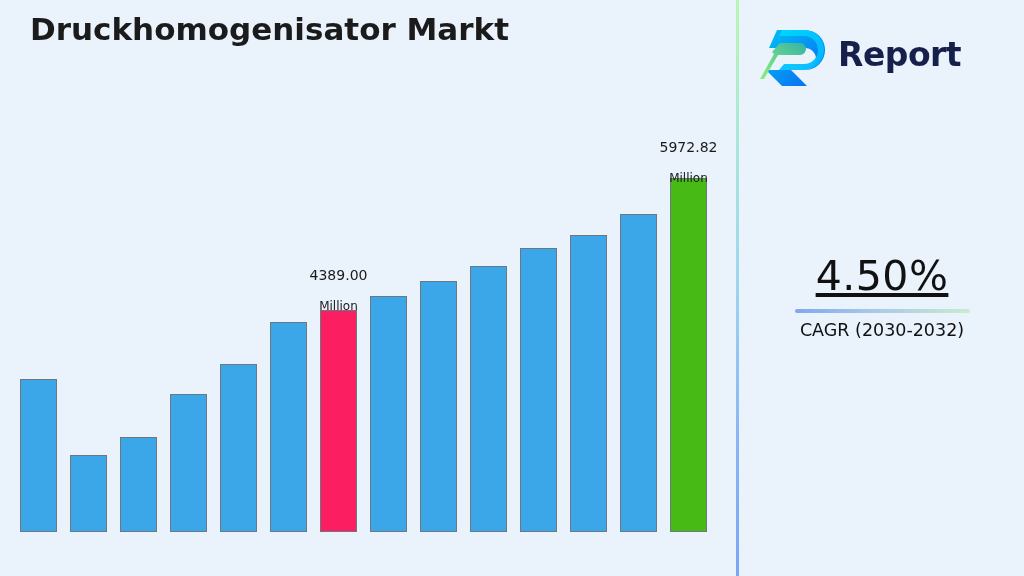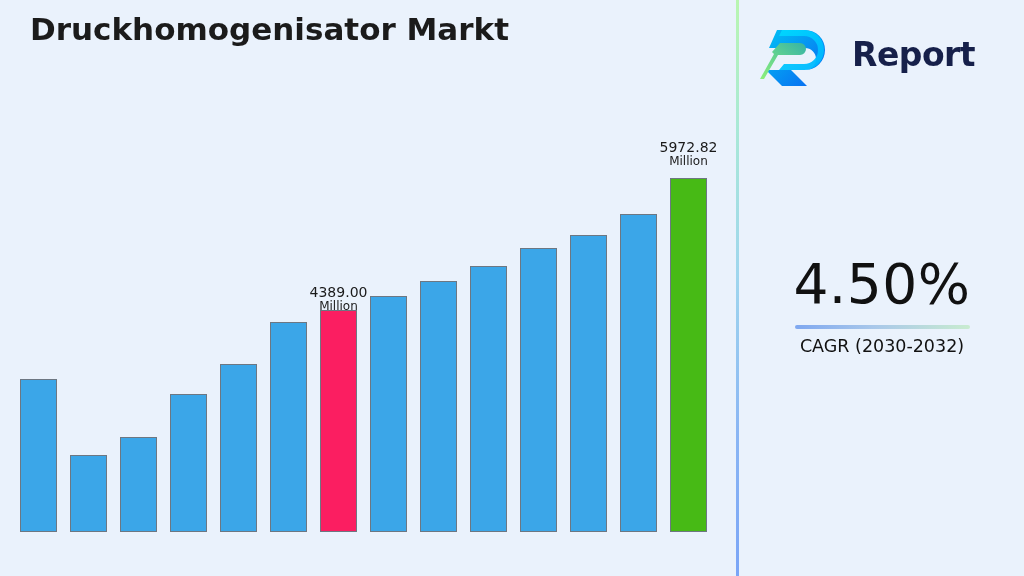--- a/index.html
+++ b/index.html
@@ -37,46 +37,46 @@
   .bar.green{background:#47ba15;}
 
   .value-label{
     position:absolute;
     text-align:center;
     color:#1a1a1a;
     line-height:1.08;
     white-space:nowrap;
   }
   .value-label .num{font-size:14px;display:block;}
-  .value-label .unit{font-size:12px;display:block;}
+  .value-label .unit{font-size:12px;display:block;margin-top:17px;}
 
   
   #divider{
     position:absolute;left:736px;top:0;width:3px;height:576px;
     background:linear-gradient(to bottom,#b9f6b0 0%,#a9e9d6 22%,#9fd6ee 48%,#8ab6f4 75%,#7aa5f7 100%);
   }
 
   
   #right-panel{position:absolute;left:740px;top:0;width:284px;height:576px;}
 
   #logo-wrap{
     position:absolute;left:20px;top:14px;width:250px;height:80px;
-    display:flex;align-items:center;gap:14px;
+    display:flex;align-items:center;
   }
   #logo-mark{width:78px;height:66px;flex:0 0 auto;}
   #logo-text{
     font-size:33px;font-weight:bold;color:#16204a;line-height:1.0;
     letter-spacing:-0.5px;
   }
   #logo-text .l2{display:block;}
 
   #cagr-block{
     position:absolute;left:0;top:252px;width:284px;text-align:center;
   }
-  #cagr-value{font-size:55px;color:#111;letter-spacing:0.5px;}
+  #cagr-value{font-size:41px;color:#111;letter-spacing:0.5px;text-decoration:underline;}
   #cagr-rule{
     width:175px;height:4px;margin:9px auto 7px auto;border-radius:2px;
     background:linear-gradient(to right,#7fa8f0 0%,#a9c8ea 45%,#c9ecd0 100%);
   }
   #cagr-caption{font-size:17.5px;color:#111;}
 </style>
 </head>
 <body>
 
 <div id="stage">
@@ -124,21 +124,21 @@
             <div class="bar blue" style="height: 297px;"></div>
           </div>
           <div class="bar-slot" style="left: 620px; bottom: 0px;">
             <div class="bar blue" style="height: 318px;"></div>
           </div>
           <div class="bar-slot" style="left: 670px; bottom: 0px;">
             <div class="bar green" style="height: 354px;"></div>
           </div>
         </div>
       <div id="labels-layer">
-          <div class="value-label" style="left: 288.5px; width: 100px; top: 185px;">
+          <div class="value-label" style="left: 288.5px; width: 100px; top: 168px;">
             <span class="num">4389.00</span>
             <span class="unit">Million</span>
           </div>
           <div class="value-label" style="left: 638.5px; width: 100px; top: 40px;">
             <span class="num">5972.82</span>
             <span class="unit">Million</span>
           </div>
         </div>
 
       <div id="ticks-layer"></div>

